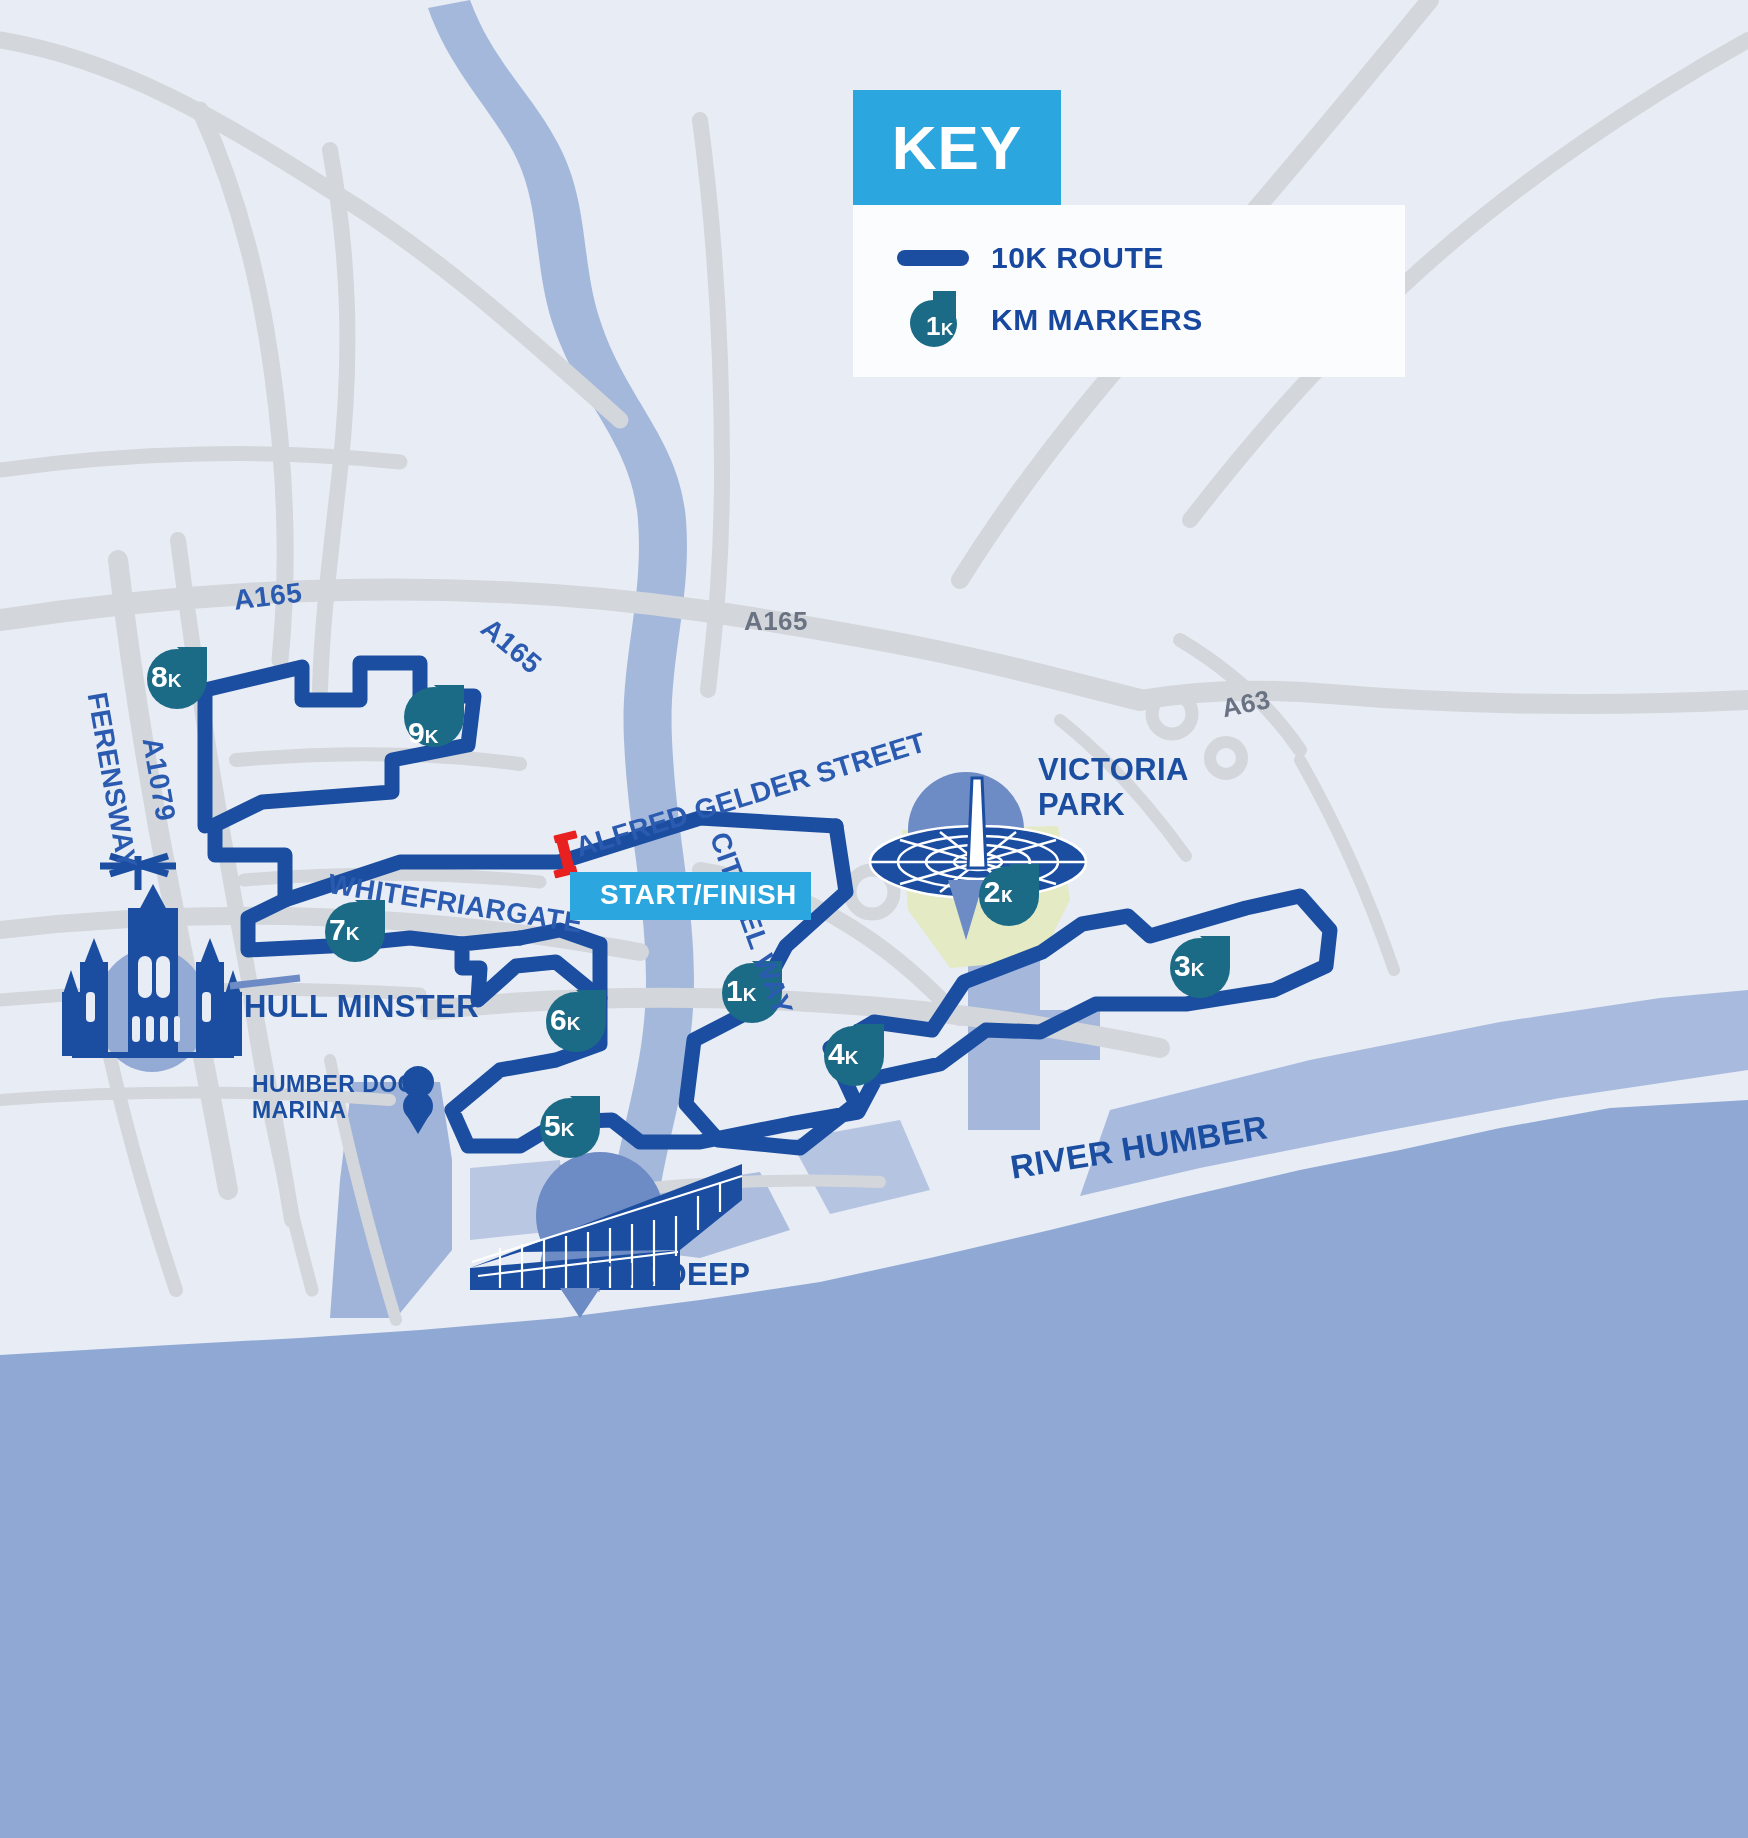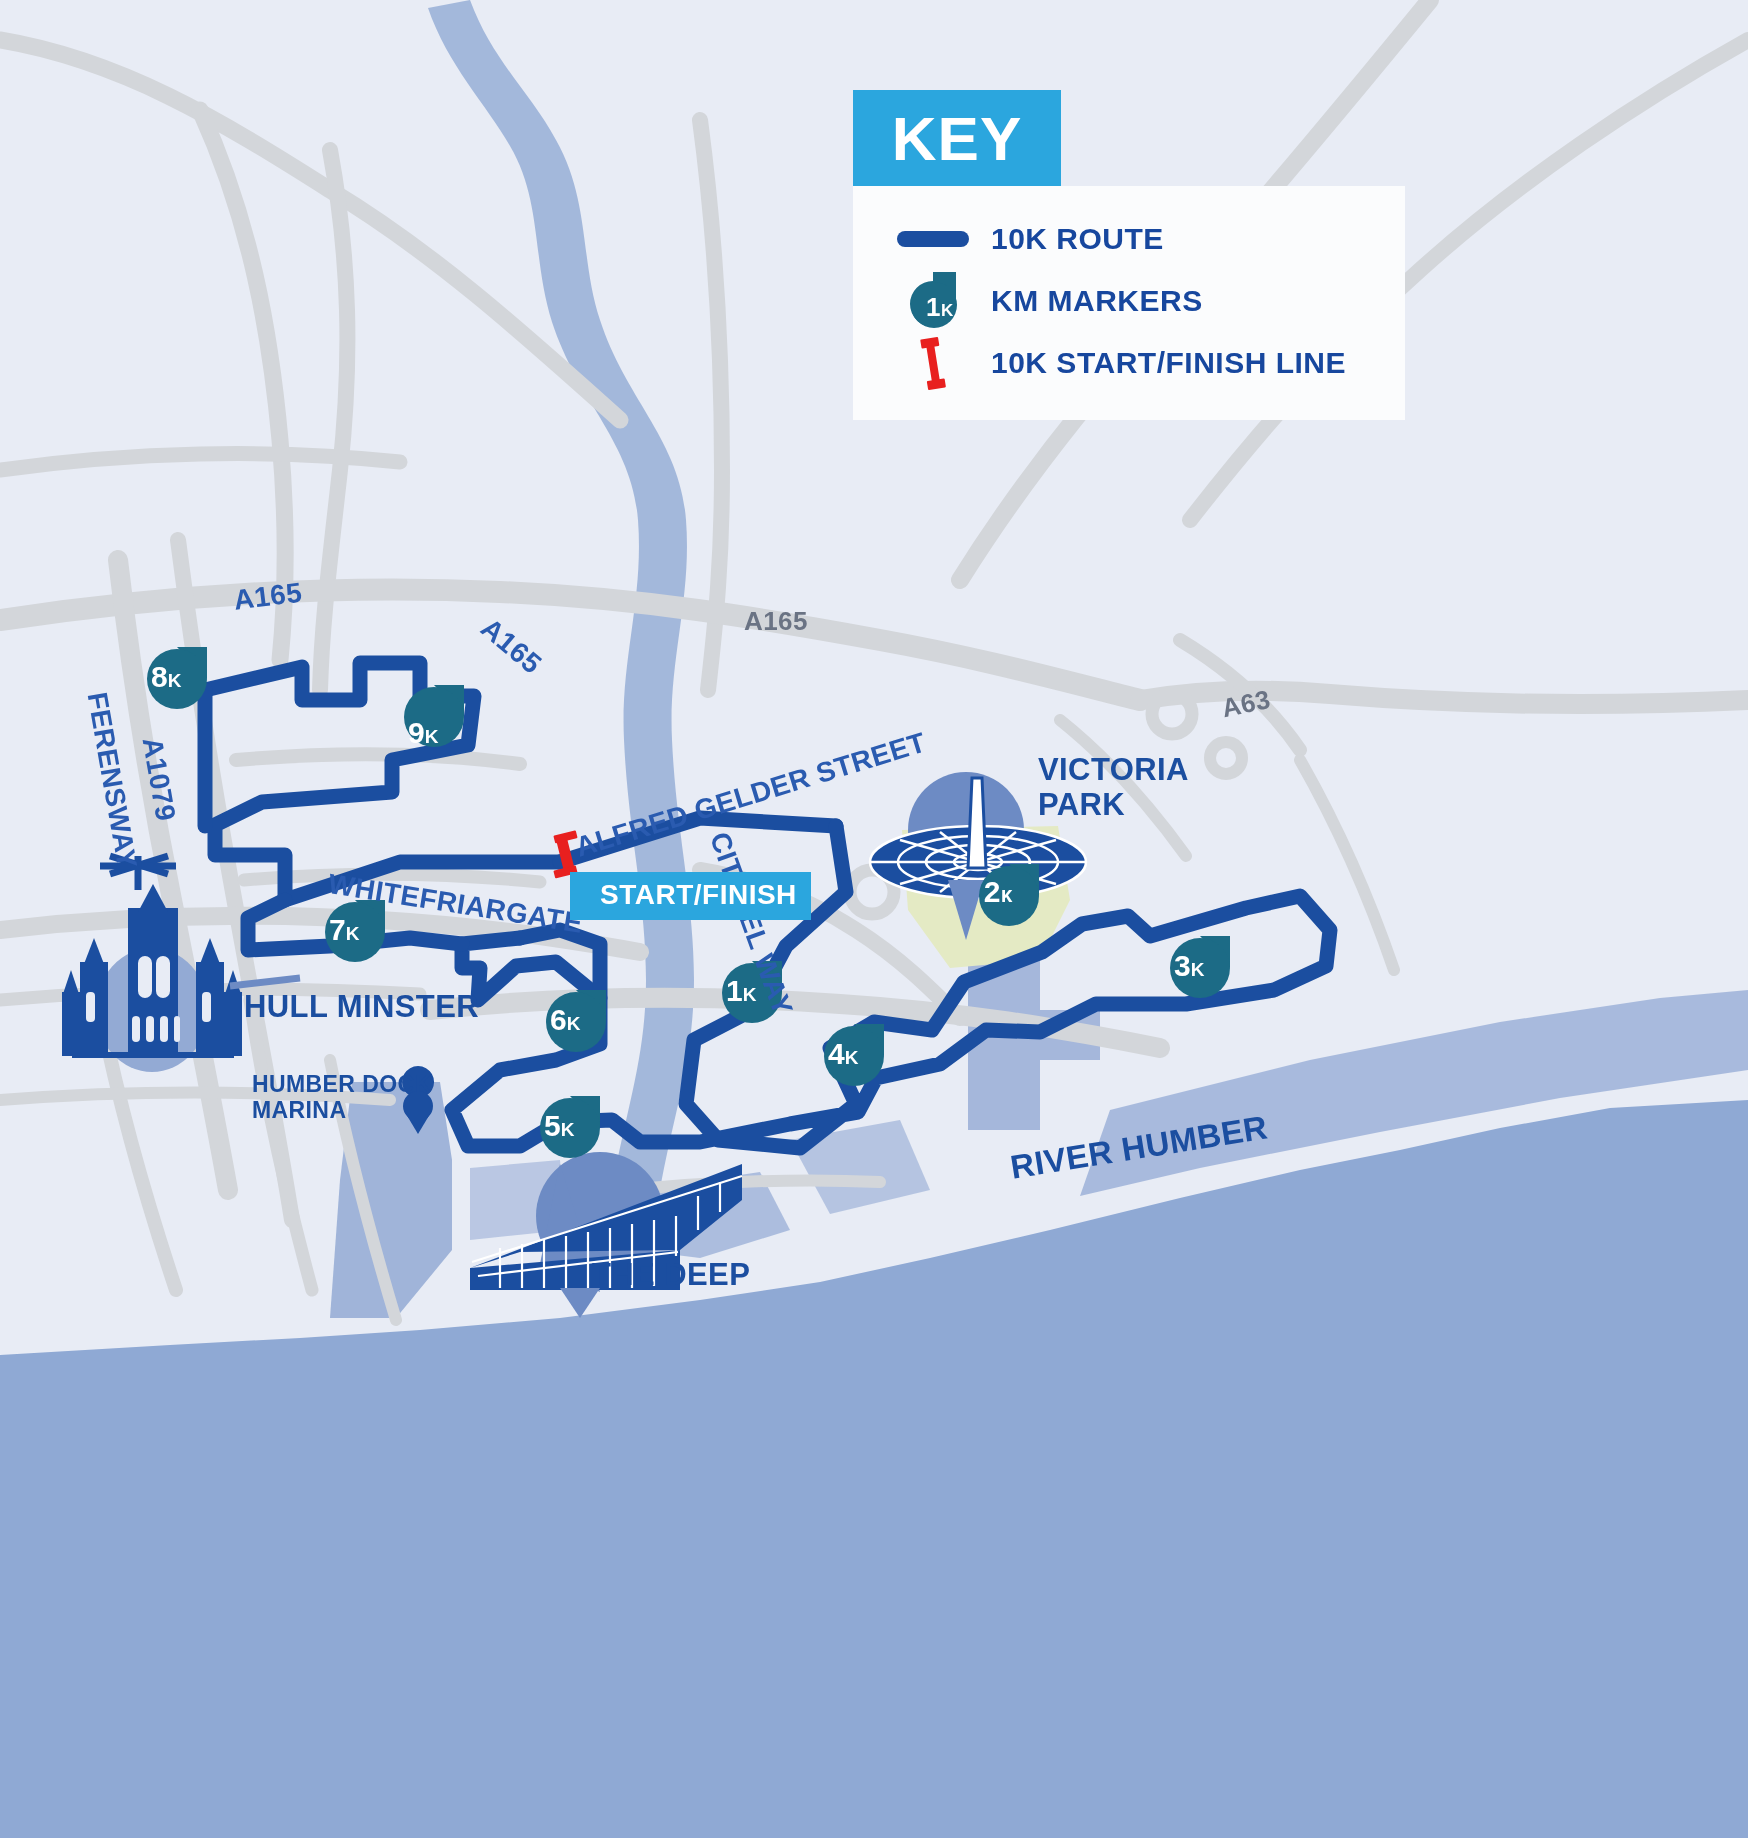--- a/index.html
+++ b/index.html
@@ -6,21 +6,21 @@
   body{font-family:"Liberation Sans", sans-serif;}
   #stage{
     position:relative;width:1748px;height:1838px;overflow:hidden;
     background:#e8ecf5;
   }
   svg.layer{position:absolute;top:0;left:0;width:1748px;height:1838px;}
 
   
   #key-panel{position:absolute;left:853px;top:90px;width:552px;}
   #key-header{
-    background:#2ba6de;width:208px;height:96px;
+    background:#2ba6de;width:208px;height:115px;
     display:flex;align-items:center;justify-content:center;
   }
   #key-header span{
     color:#ffffff;font-size:62px;font-weight:bold;letter-spacing:1px;
     font-family:"Liberation Sans", sans-serif;
   }
   #key-body{
     background:#fbfcfd;width:552px;padding:22px 0 26px 0;
     box-sizing:border-box;
   }
@@ -345,29 +345,17 @@
           <svg width="54" height="62" viewBox="0 0 54 62">
             <path d="M27,2 L50,2 L50,34 A23,23 0 1,1 27,11 Z" fill="#1c6b86"></path>
             <circle cx="28" cy="35" r="23" fill="#1c6b86"></circle>
             <text x="20" y="46" fill="#ffffff" font-size="26" font-weight="bold" font-family="Liberation Sans, sans-serif">1</text>
             <text x="35" y="46" fill="#ffffff" font-size="17" font-weight="bold" font-family="Liberation Sans, sans-serif">K</text>
           </svg>
         </div>
         <div class="key-label">KM MARKERS</div>
       </div>
 
-      <div class="key-row">
-        <div class="key-sym">
-          <svg width="40" height="56" viewBox="0 0 40 56">
-            <g fill="#e8201f" transform="rotate(-9 20 28)">
-              <rect x="16" y="6" width="8" height="44" rx="1"></rect>
-              <rect x="11" y="3" width="18" height="9" rx="1"></rect>
-              <rect x="11" y="45" width="18" height="9" rx="1"></rect>
-            </g>
-          </svg>
-        </div>
-        <div class="key-label">10K START/FINISH LINE</div>
-      </div>
 
     </div>
   </div>
 
 </div>
 
 </body></html>

